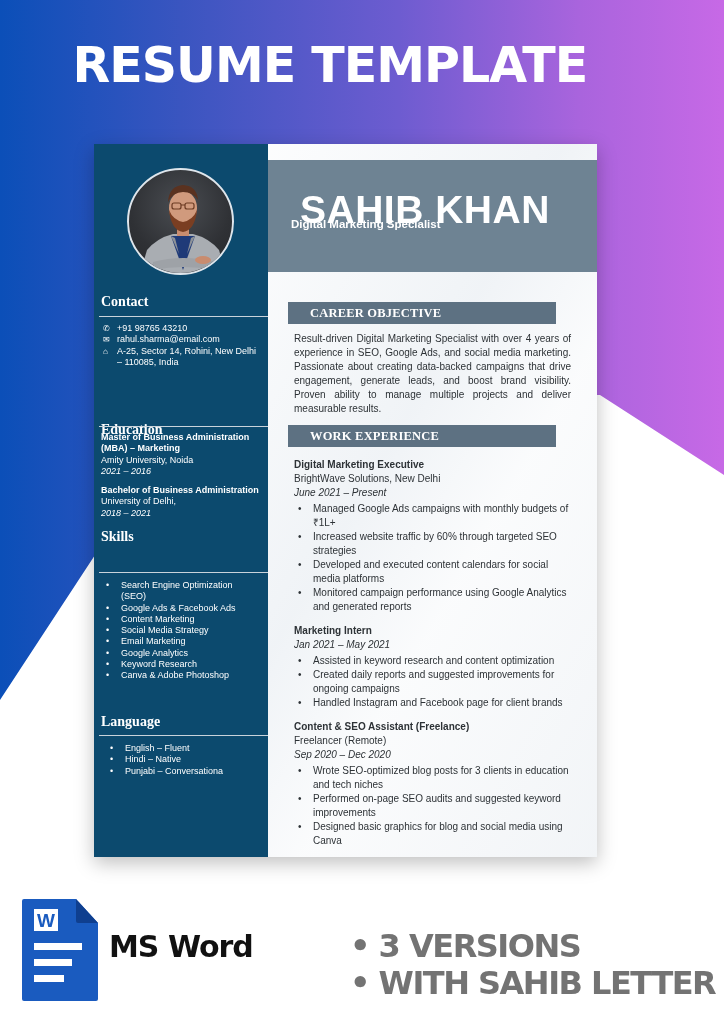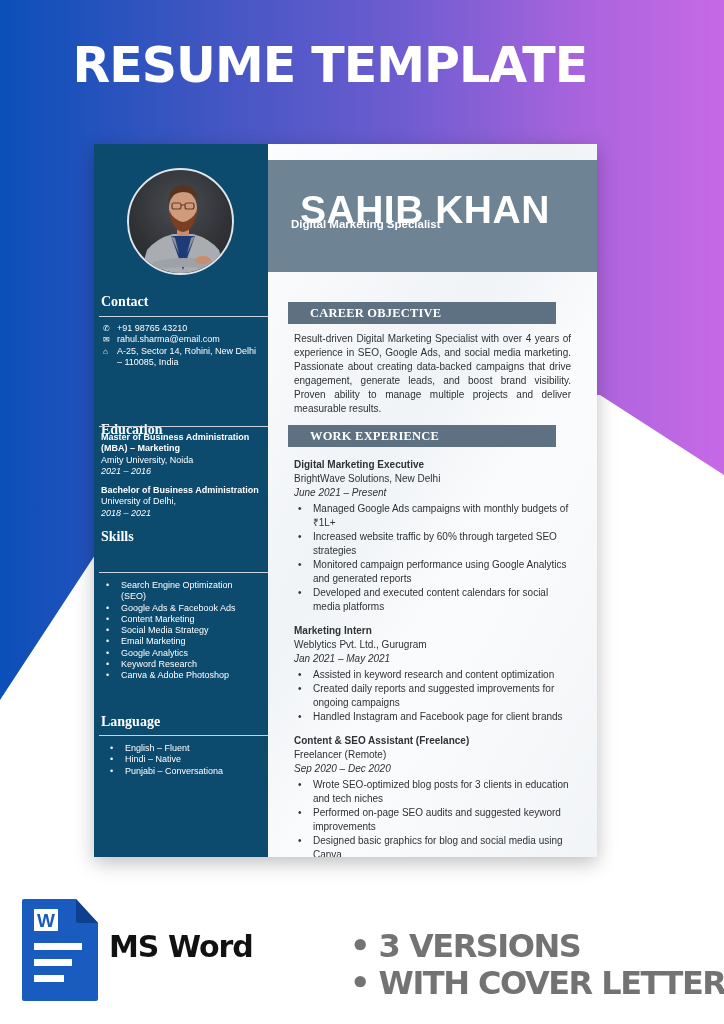--- a/index.html
+++ b/index.html
@@ -215,27 +215,26 @@
 
   <div class="section-bar" style="top:281px;">WORK EXPERIENCE</div>
   <div class="main-text" style="top:314px;">
     <div class="job">
       <div class="job-title-l">Digital Marketing Executive</div>
       <div>BrightWave Solutions, New Delhi</div>
       <div class="job-date">June 2021 – Present</div>
       <ul>
         <li>Managed Google Ads campaigns with monthly budgets of ₹1L+</li>
         <li>Increased website traffic by 60% through targeted SEO strategies</li>
+        <li>Developed and executed content calendars for social media platforms</li>
         <li>Monitored campaign performance using Google Analytics and generated reports</li>
-        <li>Developed and executed content calendars for social media platforms</li>
       </ul>
     </div>
     <div class="job">
       <div class="job-title-l">Marketing Intern</div>
-      <div>Weblytics Pvt. Ltd., Gurugram</div>
       <div class="job-date">Jan 2021 – May 2021</div>
       <ul>
         <li>Assisted in keyword research and content optimization</li>
         <li>Created daily reports and suggested improvements for ongoing campaigns</li>
         <li>Handled Instagram and Facebook page for client brands</li>
       </ul>
     </div>
     <div class="job">
       <div class="job-title-l">Content &amp; SEO Assistant (Freelance)</div>
       <div>Freelancer (Remote)</div>
@@ -258,14 +257,14 @@
     <rect x="14" y="46" width="48" height="7" fill="#ffffff"></rect>
     <rect x="14" y="62" width="38" height="7" fill="#ffffff"></rect>
     <rect x="14" y="78" width="30" height="7" fill="#ffffff"></rect>
   </svg>
 </div>
 <div class="promo-left">
   <div>MS Word</div>
 </div>
 <div class="promo-right">
   <div>• 3 VERSIONS</div>
-  <div>• WITH COVER LETTER</div>
+  <div>• WITH SAHIB LETTER</div>
 </div>
 
 </body></html>

